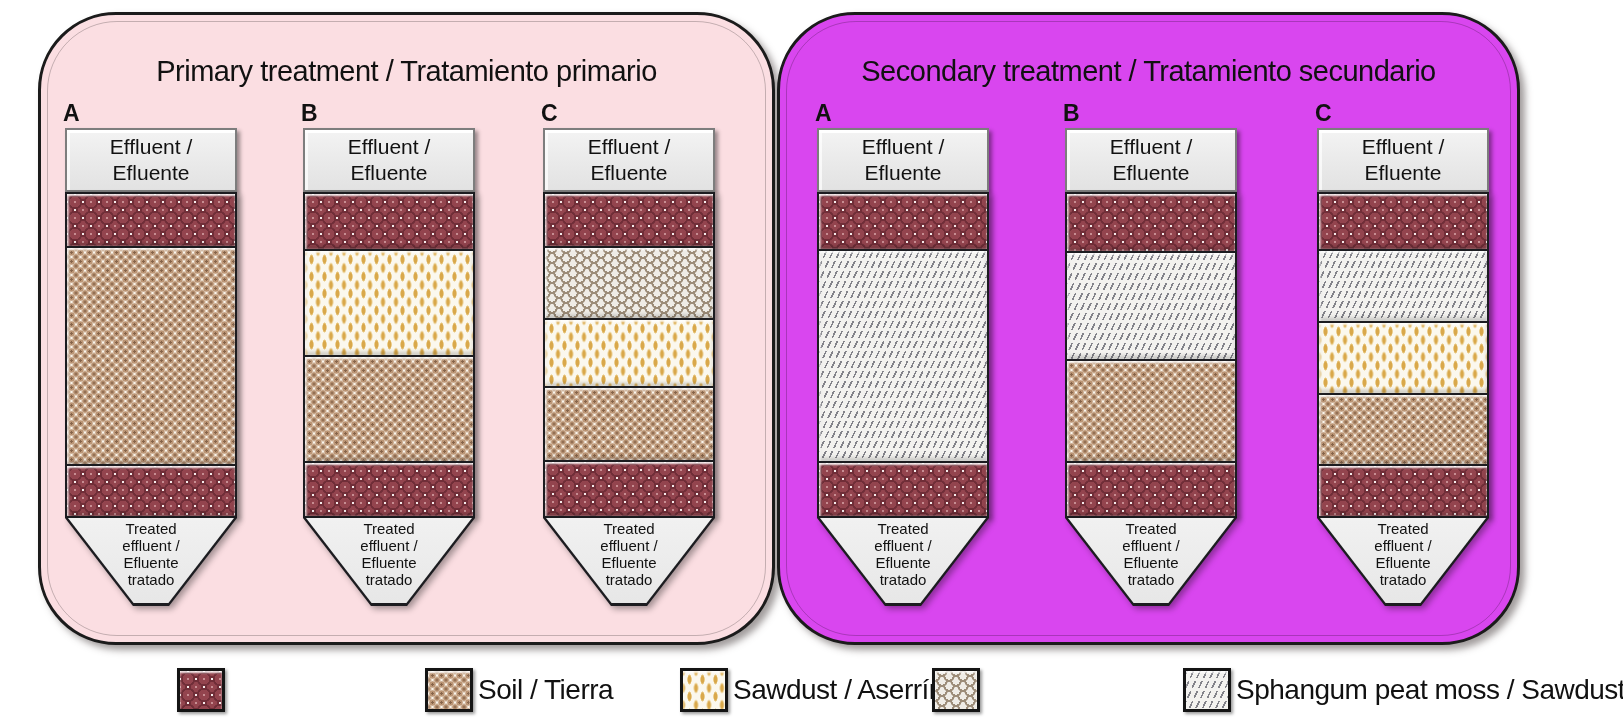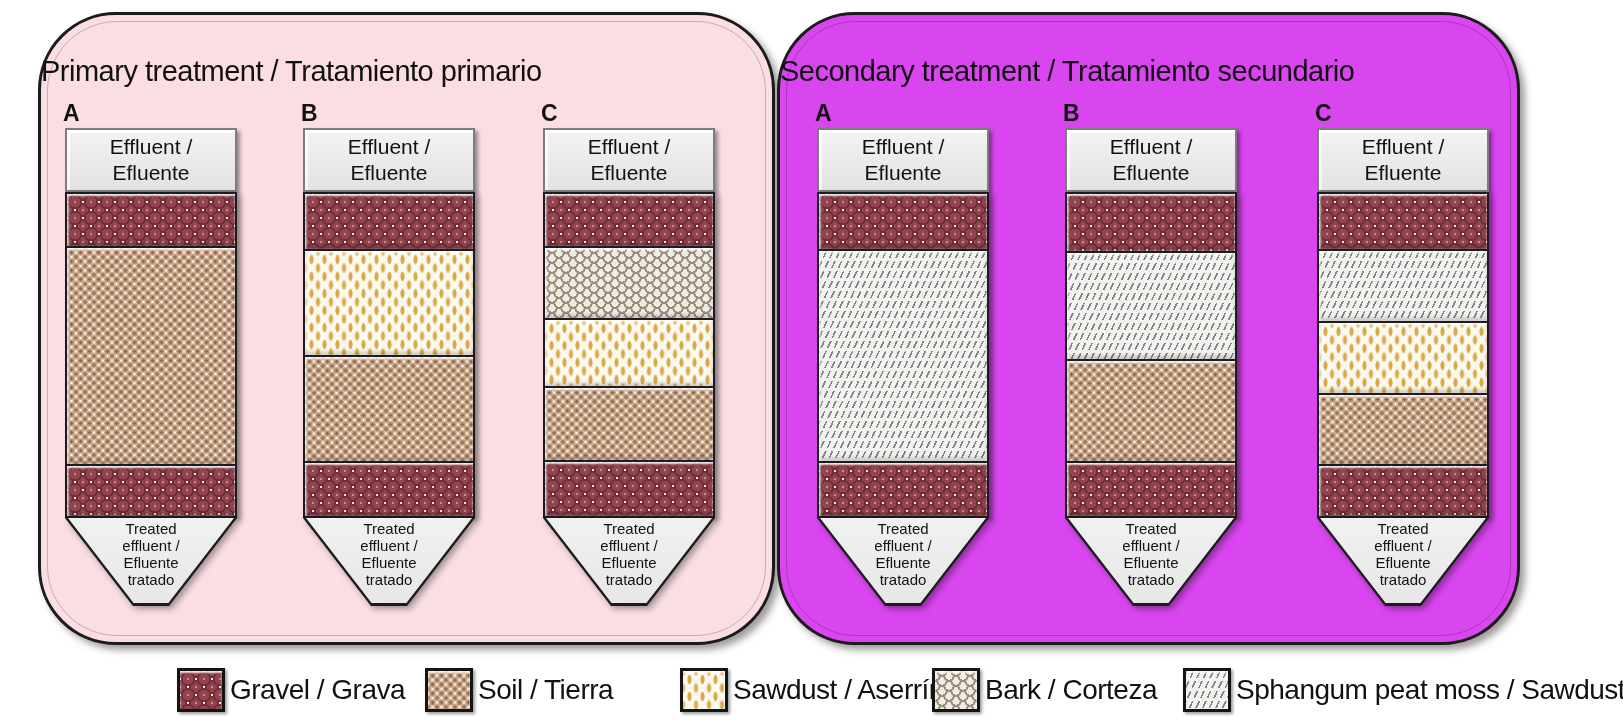--- a/index.html
+++ b/index.html
@@ -12,21 +12,21 @@
     position:absolute;top:12px;height:633px;border:3px solid #1b1b1b;border-radius:78px;
     box-shadow:5px 5px 7px rgba(70,60,60,.5);box-sizing:border-box;
   }
   .panel-primary{left:38px;width:737px;background:#fbdee2;}
   .panel-secondary{left:777px;width:743px;background:#d946ef;}
   .panel-ring{
     position:absolute;inset:6px;border-radius:70px;pointer-events:none;
     border:1.5px solid rgba(0,0,0,.22);
   }
   .panel-title{
-    position:absolute;top:40px;left:0;width:100%;text-align:left;
+    position:absolute;top:40px;left:0;width:100%;text-align:center;
     font-size:29px;letter-spacing:-.5px;white-space:nowrap;
   }
   .columns{position:absolute;inset:0;}
   
   .column{position:absolute;top:83px;width:172px;}
   .col-label{font-size:23px;font-weight:bold;line-height:30px;height:30px;margin-left:-2px;}
   .inlet{
     height:64px;box-sizing:border-box;border:2px solid #7d7d7d;
     background:linear-gradient(180deg,#f3f3f3 0%,#e2e2e2 100%);
     box-shadow:3px 3px 4px rgba(0,0,0,.40), inset 0 3px 0 rgba(255,255,255,.95), inset 3px 0 0 rgba(255,255,255,.7);
@@ -259,33 +259,31 @@
               <div>tratado</div>
             </div>
           </div>
         </div>
       </div>
   </div>
 
   <div class="legend">
       <div class="legend-item">
         <span class="swatch pat-gravel"></span>
-        <span class="legend-label">Gravel / Grava</span>
       </div>
       <div class="legend-item">
         <span class="swatch pat-soil"></span>
         <span class="legend-label">Soil / Tierra</span>
       </div>
       <div class="legend-item">
         <span class="swatch pat-sawdust"></span>
         <span class="legend-label">Sawdust / Aserrín</span>
       </div>
       <div class="legend-item">
         <span class="swatch pat-bark"></span>
-        <span class="legend-label">Bark / Corteza</span>
       </div>
       <div class="legend-item">
         <span class="swatch pat-peat"></span>
         <span class="legend-label">Sphangum peat moss / Sawdust</span>
       </div>
     </div>
 
 </div>
 
 </body></html>

